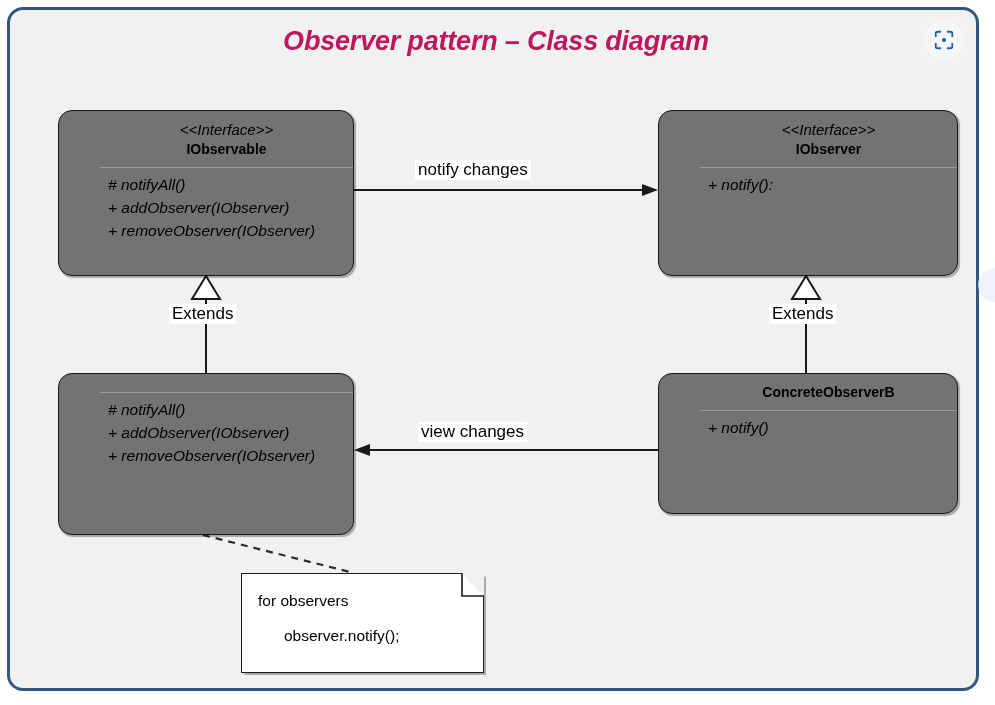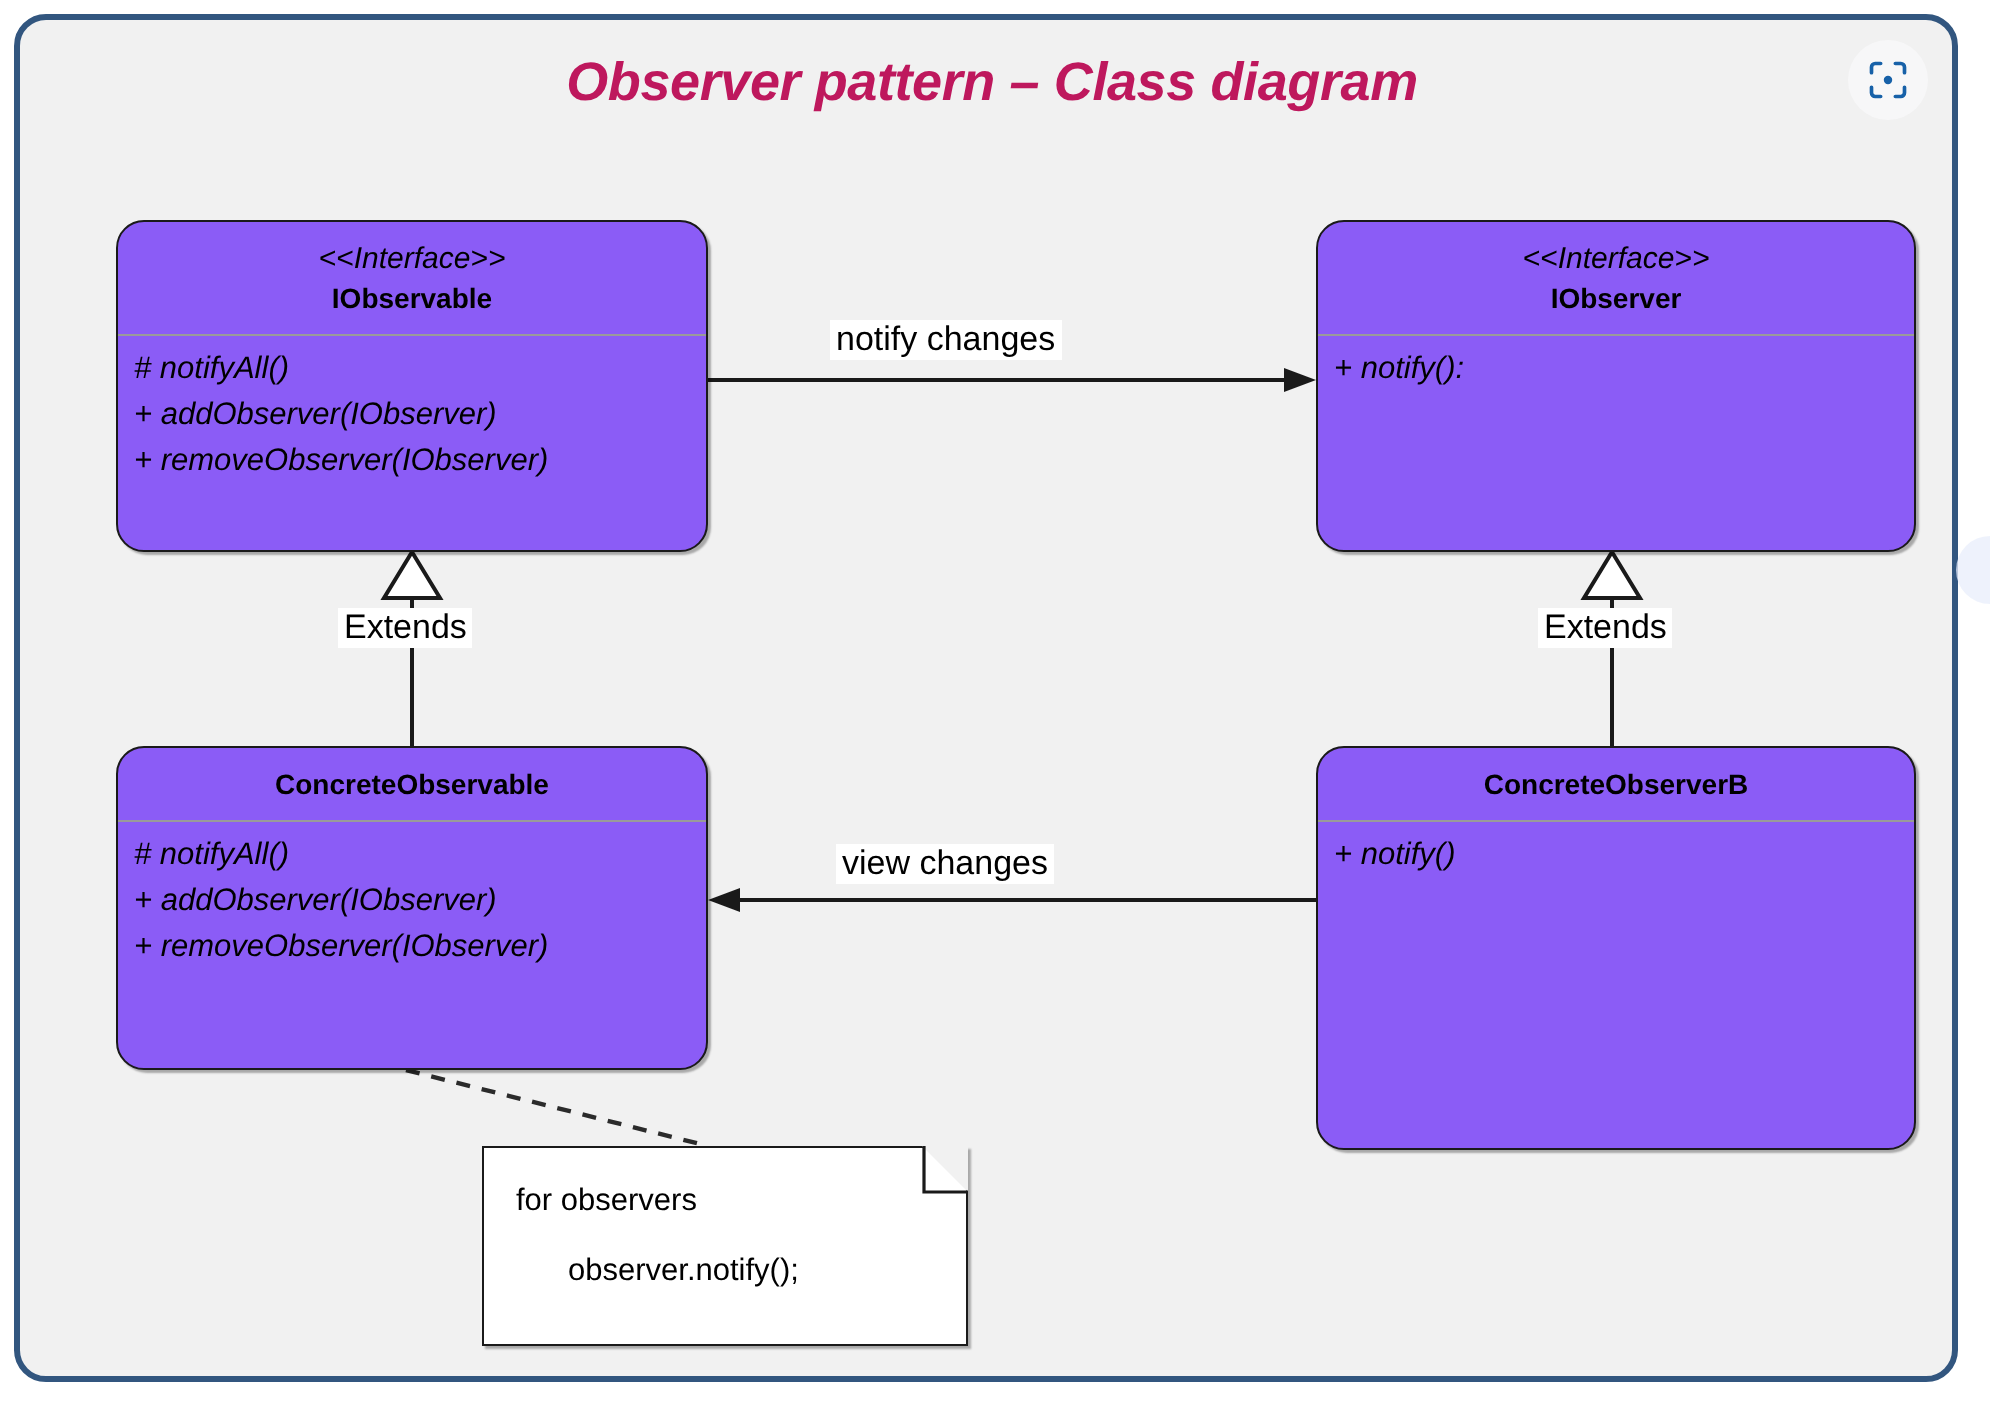--- a/index.html
+++ b/index.html
@@ -69,25 +69,26 @@
     height: 34px;
     border-radius: 50%;
     background: #e8eefb;
     opacity: .75;
   }
 
   
   .uml-class {
     position: absolute;
     box-sizing: border-box;
-    background: #8b5cf6;
+    background: #737373;
     border: 1.6px solid #1a1a1a;
     border-radius: 14px;
     box-shadow: 1.5px 1.5px 1px rgba(0,0,0,.30);
     overflow: hidden;
+    padding-left: 41px;
   }
   .uml-head {
     text-align: center;
     padding-top: 9px;
     line-height: 1.32;
   }
   .uml-stereotype {
     font-size: 15px;
     font-style: italic;
     color: #000;
@@ -109,21 +110,21 @@
     font-size: 15.5px;
     color: #000;
     line-height: 1.47;
     white-space: nowrap;
     font-style: italic;
   }
 
   #class-iobservable       { left: 48px;  top: 100px; width: 296px; height: 166px; }
   #class-iobserver         { left: 648px; top: 100px; width: 300px; height: 166px; }
   #class-concreteobservable{ left: 48px;  top: 363px; width: 296px; height: 162px; }
-  #class-concreteobserverb { left: 648px; top: 363px; width: 300px; height: 202px; }
+  #class-concreteobserverb { left: 648px; top: 363px; width: 300px; height: 141px; }
 
   
   #note-observers {
     position: absolute;
     left: 231px;
     top: 563px;
     width: 243px;
     height: 100px;
     box-sizing: border-box;
     background: #ffffff;
@@ -246,21 +247,20 @@
       <div class="uml-name">IObserver</div>
       <div class="uml-divider"></div>
     </div>
     <div class="uml-members">
       <div class="uml-member">+ notify():</div>
     </div>
   </div>
 
   <div class="uml-class" id="class-concreteobservable">
     <div class="uml-head">
-      <div class="uml-name">ConcreteObservable</div>
       <div class="uml-divider"></div>
     </div>
     <div class="uml-members">
       <div class="uml-member"># notifyAll()</div>
       <div class="uml-member">+ addObserver(IObserver)</div>
       <div class="uml-member">+ removeObserver(IObserver)</div>
     </div>
   </div>
 
   <div class="uml-class" id="class-concreteobserverb">

